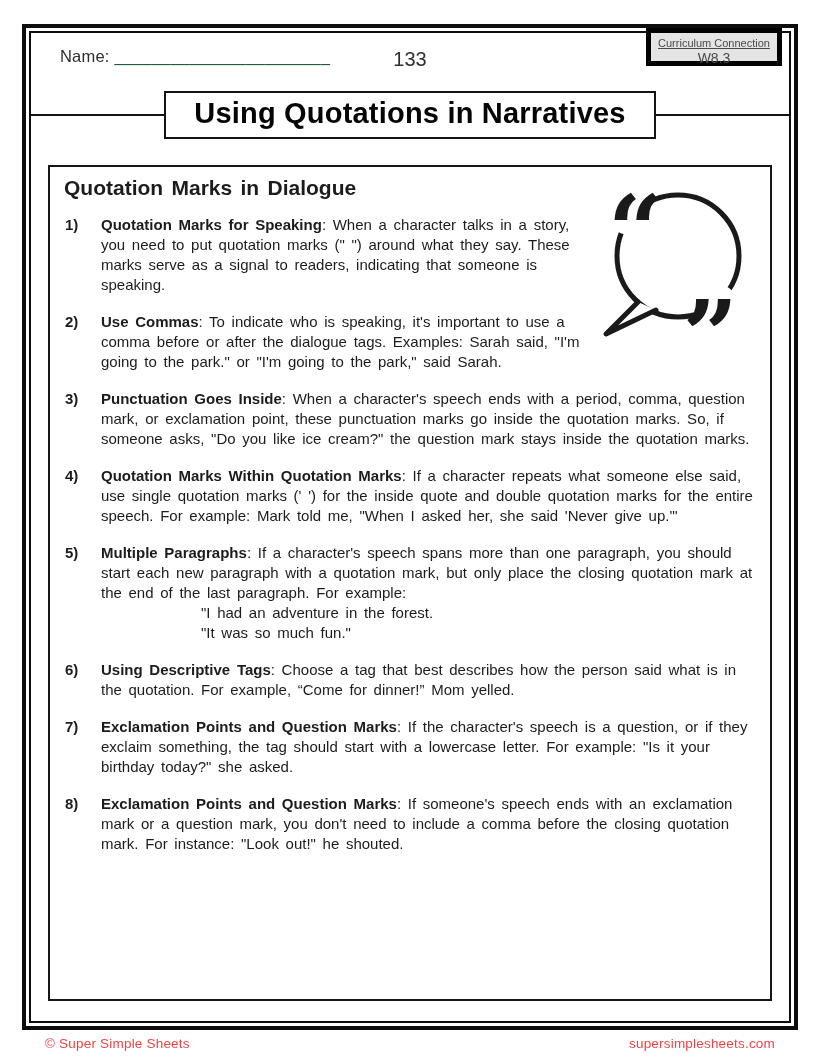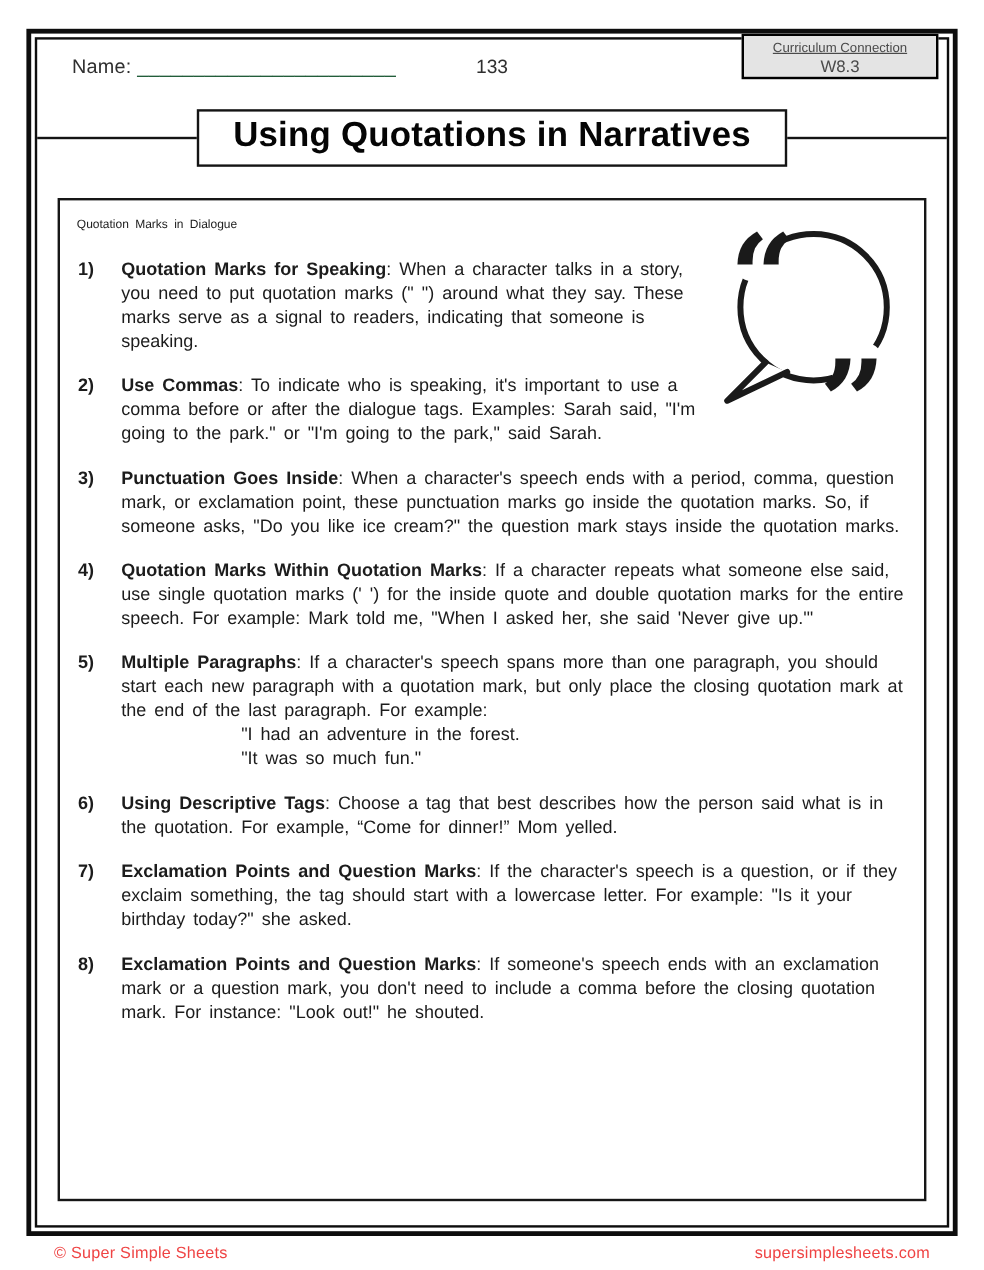--- a/index.html
+++ b/index.html
@@ -18,25 +18,25 @@
   }
   
   .header-row { position:relative; height:56px; }
   .name-block {
     position:absolute; left:29px; top:14px; font-size:16.5px; color:#2f2f2f;
     letter-spacing:0.2px;
   }
   .name-line { color:#14532d; }
   .page-number {
     position:absolute; left:50%; top:15px; transform:translateX(-50%);
-    font-size:16px; color:#2f2f2f;
+    font-size:20px; color:#2f2f2f;
   }
   .badge {
-    position:absolute; top:-5px; right:7px; width:164px; height:38px;
-    background:#e4e4e4; border:2px solid #000000; text-align:center;
+    position:absolute; top:-5px; right:7px; width:136px; height:38px;
+    background:#e4e4e4; border:5px solid #000000; text-align:center;
     padding-top:4px; color:#4a4a4a;
   }
   .badge-title { font-size:11px; text-decoration:underline; display:block; }
   .badge-code  { font-size:14px; display:block; margin-top:1px; }
   
   .title-row { position:relative; height:48px; margin-top:2px;
     display:flex; align-items:flex-end; justify-content:center; }
   .title-line { position:absolute; left:0; right:0; top:23px;
     border-top:2px solid #141414; }
   .title-box {
@@ -48,21 +48,21 @@
   .content-box {
     margin:26px 17px 0; border:2px solid #161616; height:836px;
     padding:11px 14px 10px; overflow:hidden;
     font-size:15px; line-height:20px; word-spacing:2.5px; color:#1c1c1c;
   }
   .bubble {
     float:right; width:162px; height:158px; margin:2px 0 6px 14px;
     position:relative;
   }
   .bubble svg { display:block; }
-  .intro-heading { font-weight:normal; font-size:10px; }
+  .intro-heading { font-weight:bold; font-size:21px; }
   .intro-text { margin-top:1px; }
   .rule { position:relative; padding-left:37px; margin-top:17px; }
   .rule-num { position:absolute; left:1px; top:0; font-weight:bold; }
   .rule-title { font-weight:bold; }
   .extra-line { padding-left:100px; }
   
   .footer {
     position:absolute; left:45px; right:45px; top:1036px;
     display:flex; justify-content:space-between;
     font-size:13.5px; color:#ef4444; letter-spacing:0.2px;

